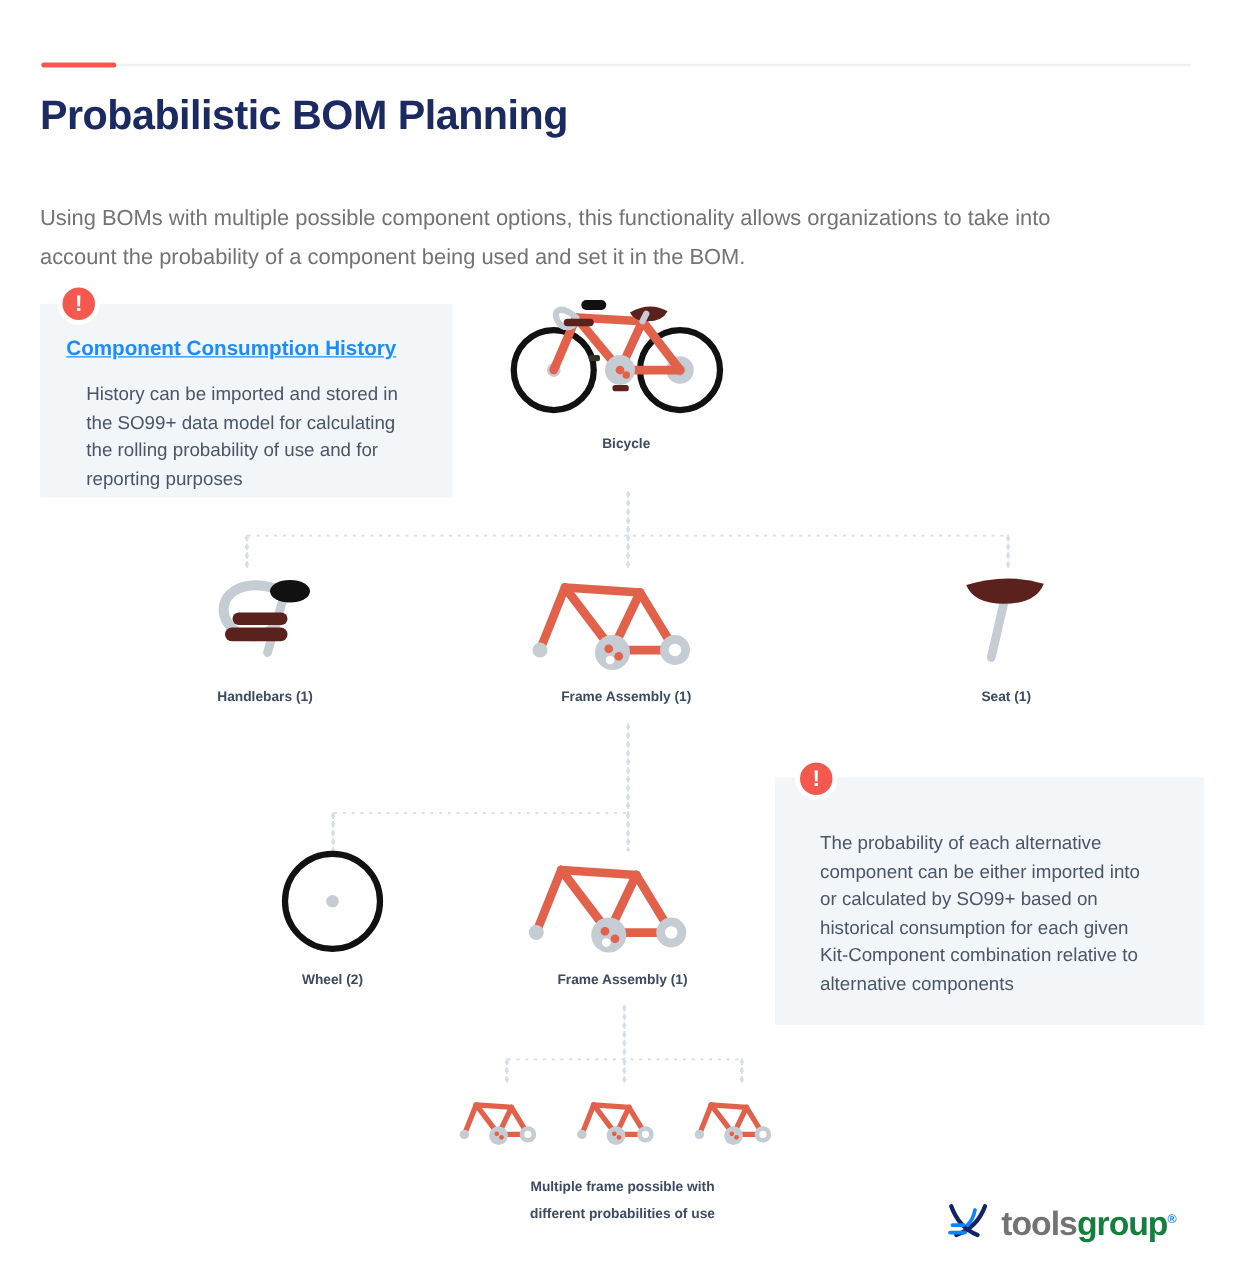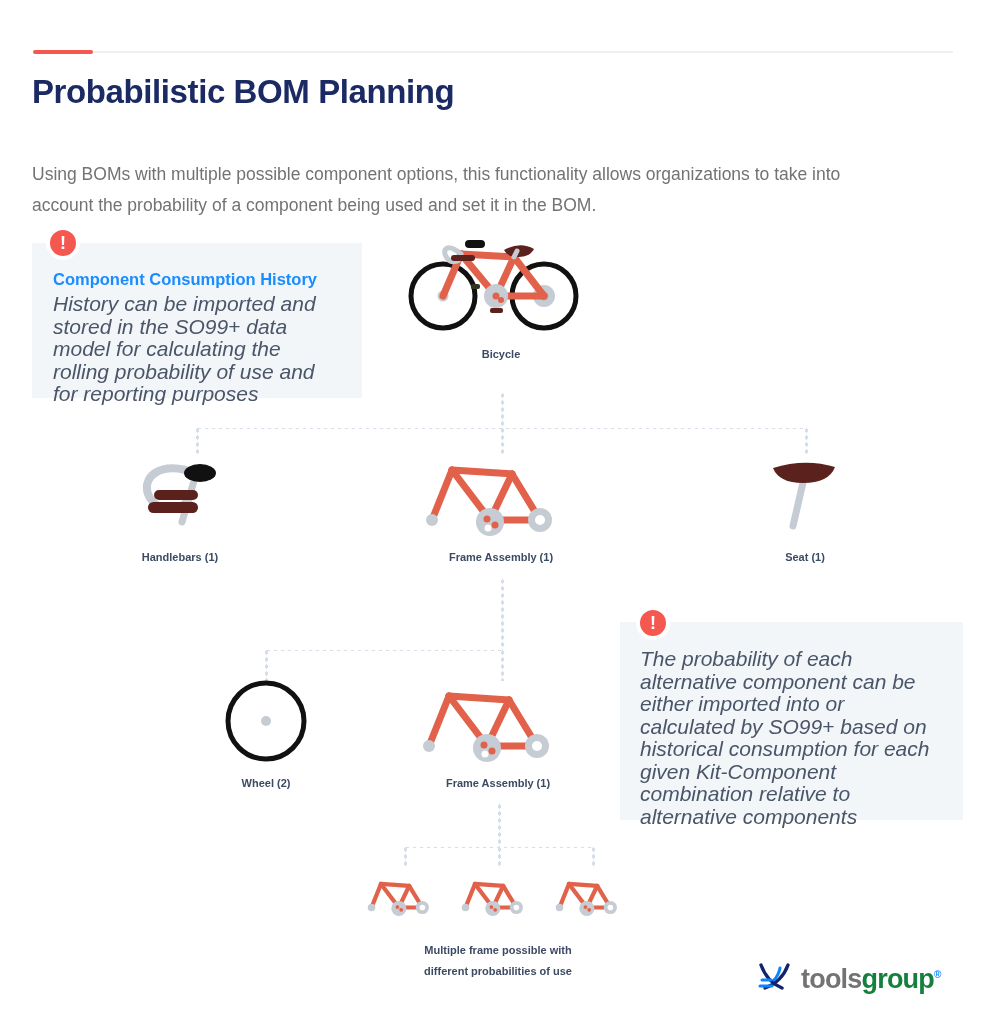--- a/index.html
+++ b/index.html
@@ -74,27 +74,27 @@
     color: #ffffff;
     font-size: 18px;
     font-weight: bold;
     line-height: 1;
   }
   .callout-title {
     font-size: 16.5px;
     font-weight: bold;
     color: #1a8cff;
     margin: 0 0 4px 0;
+    text-decoration: underline;
   }
   .callout-body {
-    font-size: 21px;
+    font-size: 15px;
     line-height: 22.5px;
     color: #4a5568;
-    margin: 0;
-    font-style: italic;
+    margin: 16px;
   }
 
   #callout-history {
     top: 243px;
     left: 32px;
     width: 330px;
     height: 155px;
     padding: 27px 22px 0 21px;
   }
   #callout-history-badge { top: 226px; left: 46px; }
@@ -217,21 +217,21 @@
       <rect x="64" y="16" width="20" height="8" rx="4" fill="#111111"></rect>
       <rect x="50" y="31" width="24" height="6" rx="3" fill="#5b211d"></rect>
 
       <path d="M103 26 q16 -9, 30 -1 q-4 8, -16 8 q-11 0, -14 -7 z" fill="#5b211d"></path>
       <line x1="113" y1="33" x2="116" y2="27" stroke="#c5ccd3" stroke-width="5" stroke-linecap="round"></line>
     </svg>
   </div>
   <div class="node-label">Bicycle</div>
 </div>
 
-<div class="node" style="top:452px;left:110px;width:140px;">
+<div class="node" style="top:452px;left:142px;width:140px;">
   <div class="node-art">
     <svg width="140" height="85" viewBox="0 0 140 85" xmlns="http://www.w3.org/2000/svg">
       <path d="M86 22 C 52 6, 28 26, 40 46 C 50 62, 74 60, 80 44" stroke="#c5ccd3" stroke-width="8" fill="none" stroke-linecap="round"></path>
       <line x1="86" y1="22" x2="72" y2="70" stroke="#c5ccd3" stroke-width="7" stroke-linecap="round"></line>
       <ellipse cx="90" cy="21" rx="16" ry="9" fill="#111111"></ellipse>
       <rect x="44" y="38" width="44" height="10" rx="5" fill="#5b211d"></rect>
       <rect x="38" y="50" width="50" height="11" rx="5.5" fill="#5b211d"></rect>
     </svg>
   </div>
   <div class="node-label">Handlebars (1)</div>

